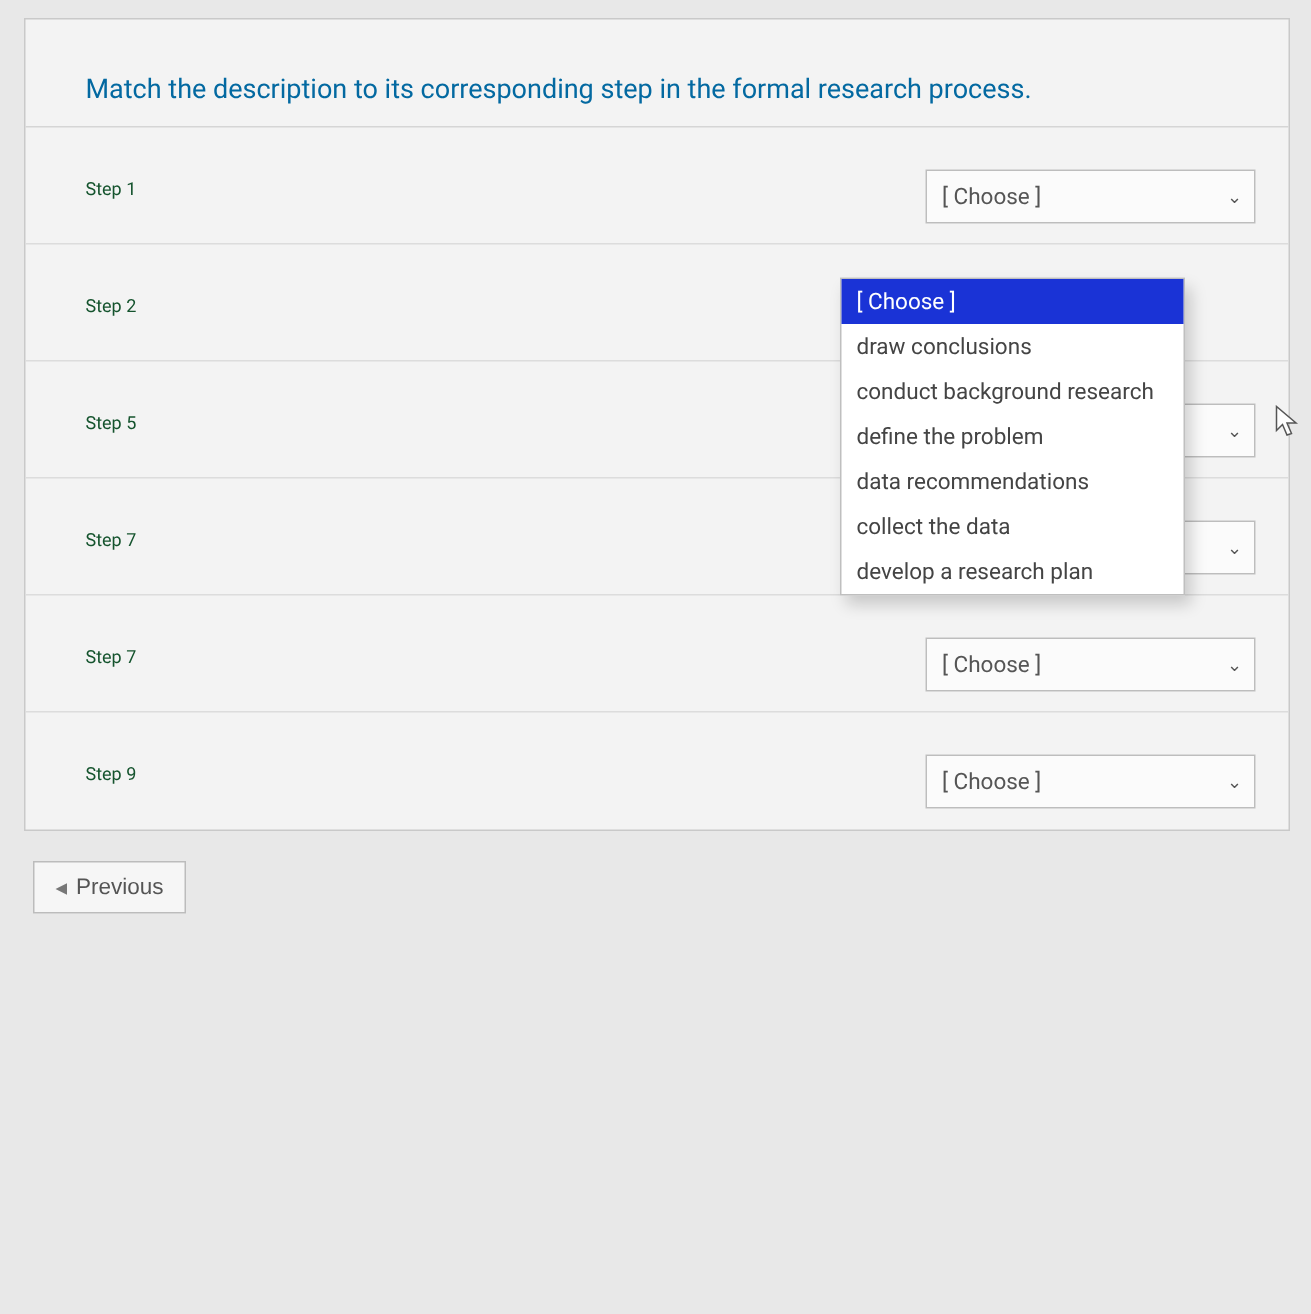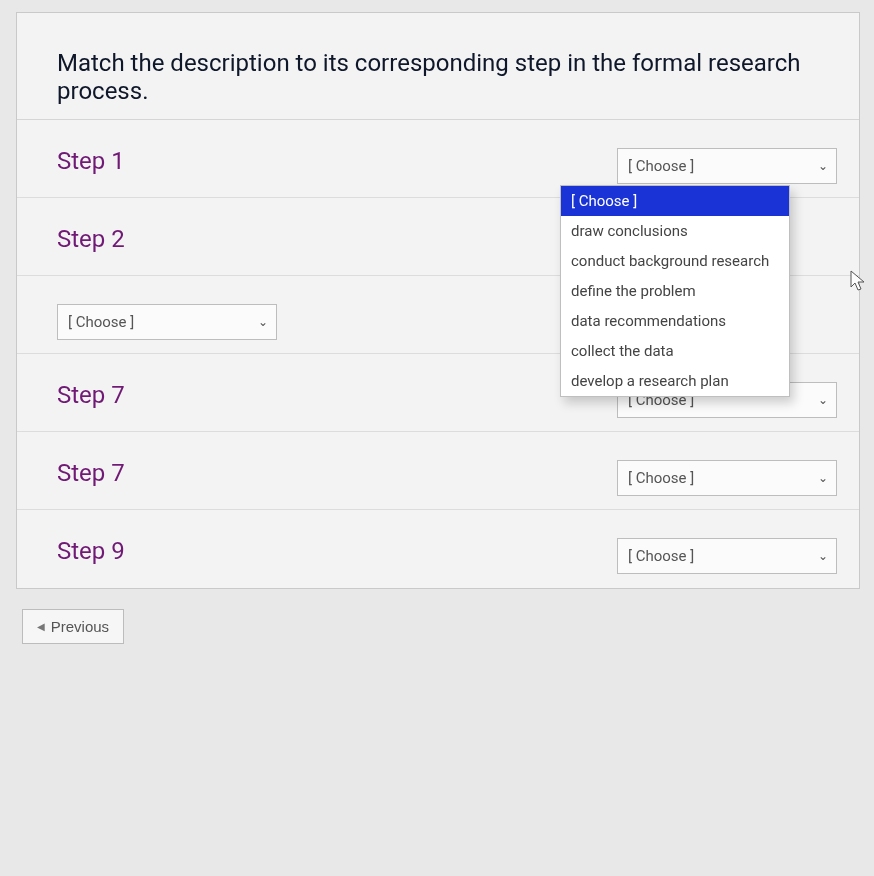--- a/index.html
+++ b/index.html
@@ -13,41 +13,41 @@
       color: #3a3a3a;
     }
     .question-box {
       margin: 12px 14px 0 16px;
       border: 1px solid #c9c9c9;
       background: #f3f3f3;
       padding: 0;
     }
     .question-text {
       padding: 36px 28px 14px 40px;
-      font-size: 24px;
-      color: #0f172a;
+      font-size: 18px;
+      color: #0369a1;
       border-bottom: 1px solid #d5d5d5;
     }
     .match-rows {
       padding: 0;
     }
     .match-row {
       display: flex;
       align-items: center;
       justify-content: space-between;
       border-bottom: 1px solid #dcdcdc;
       padding: 0 22px 0 40px;
       min-height: 78px;
     }
     .match-row:last-child {
       border-bottom: none;
     }
     .step-label {
-      font-size: 24px;
-      color: #701a75;
+      font-size: 12px;
+      color: #14532d;
       flex: 0 0 auto;
       width: 48%;
       padding-top: 4px;
     }
     .select-wrap {
       flex: 0 0 auto;
       width: 220px;
       position: relative;
       margin-top: 14px;
     }
@@ -141,20 +141,21 @@
       <div class="match-row">
         <div class="step-label">Step 2</div>
         <div class="select-wrap" style="visibility: hidden;">
           <div class="select-ctrl">
             <span>[ Choose ]</span>
             <span class="chev">⌄</span>
           </div>
         </div>
       </div>
       <div class="match-row">
+        <div class="step-label">Step 5</div>
         <div class="select-wrap">
           <div class="select-ctrl">
             <span>[ Choose ]</span>
             <span class="chev">⌄</span>
           </div>
         </div>
       </div>
       <div class="match-row">
         <div class="step-label">Step 7</div>
         <div class="select-wrap">

